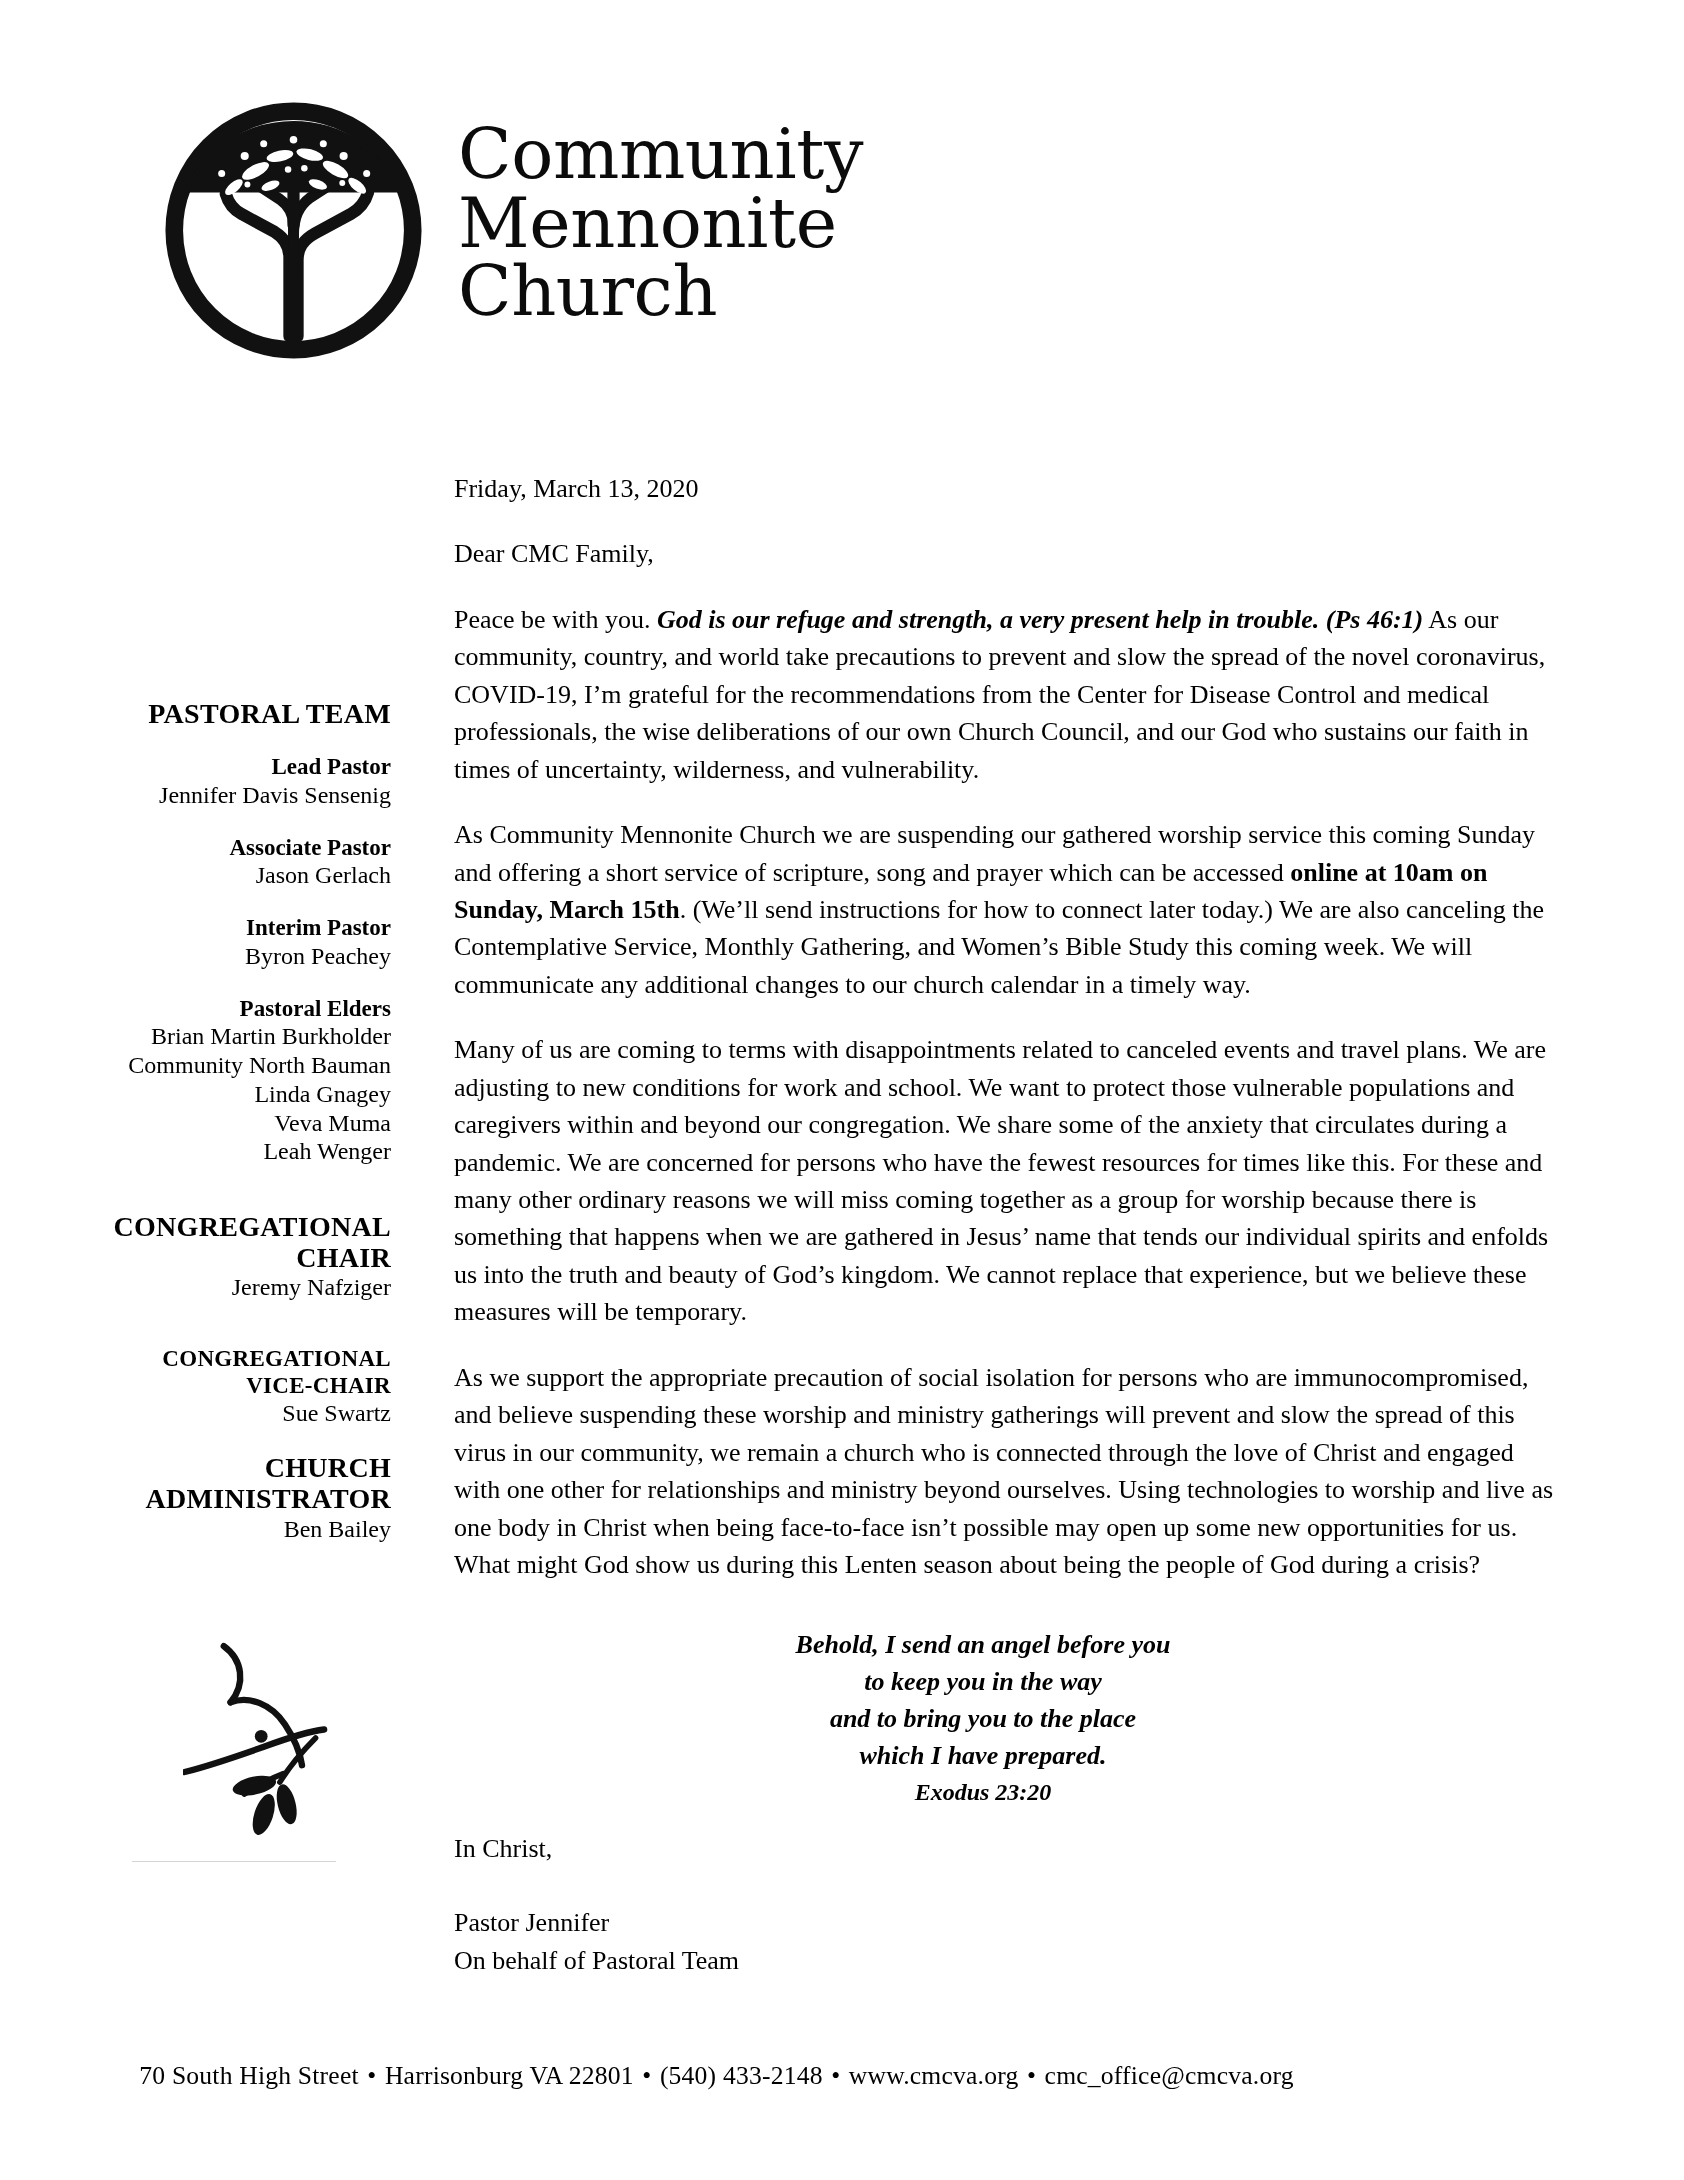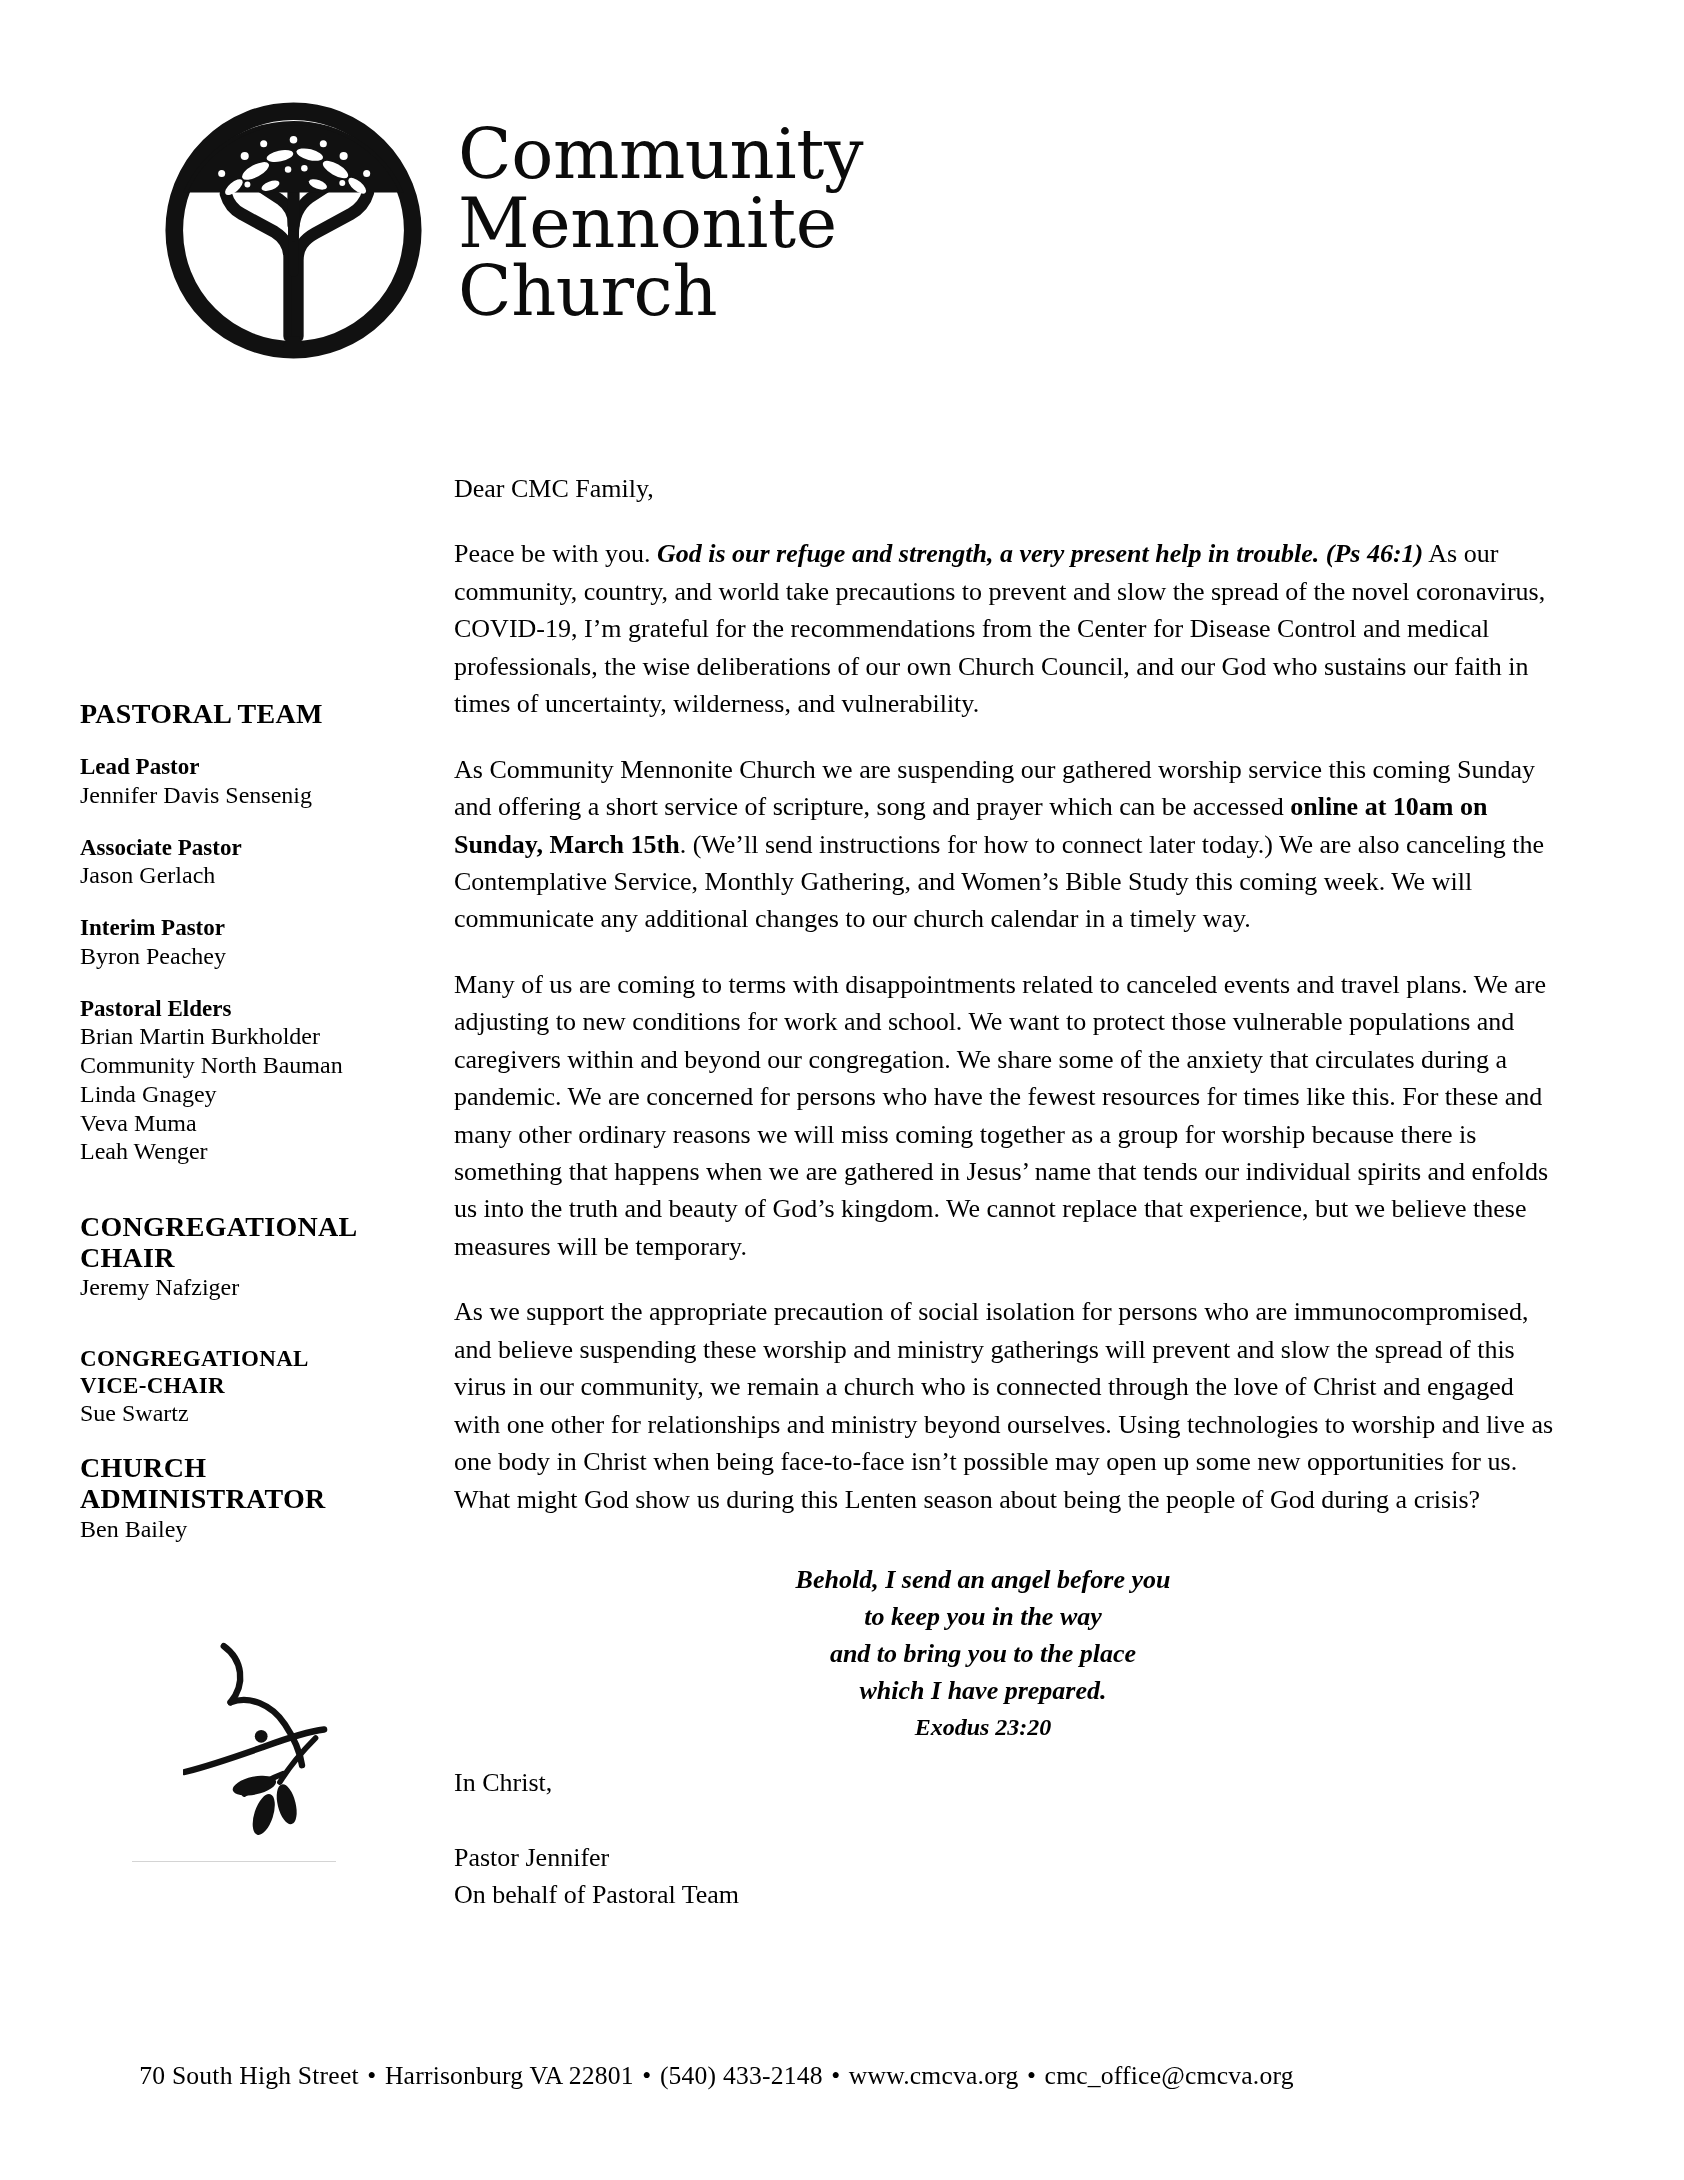--- a/index.html
+++ b/index.html
@@ -45,23 +45,24 @@
     font-family: "DejaVu Serif", serif;
     font-size: 70px;
     letter-spacing: -0.4px;
     color: #0b0b0b;
     font-weight: 400;
   }
 
   
   .sidebar {
     position: absolute;
-    left: 80px;
+    left: 93px;
     top: 698px;
     width: 298px;
+    text-align: right;
   }
   .sb-block { margin-bottom: 24px; }
   .sb-major {
     font-family: "Liberation Serif", serif;
     font-weight: bold;
     font-size: 28px;
     line-height: 1.12;
     letter-spacing: 0.3px;
   }
   .sb-major-sc {
@@ -287,20 +288,21 @@
         <ellipse cx="84" cy="206" rx="26" ry="10.5" transform="rotate(-12 84 206)"></ellipse>
         <ellipse cx="95" cy="240" rx="11" ry="25" transform="rotate(18 95 240)"></ellipse>
         <ellipse cx="122" cy="228" rx="10.5" ry="24" transform="rotate(-14 122 228)"></ellipse>
       </g>
     </svg>
   </div>
   <div class="sidebar-rule"></div>
 
   <div class="body-col">
 
+    <p>Friday, March 13, 2020</p>
 
     <p>Dear CMC Family,</p>
 
     <p><span>Peace be with you.  </span><span class="bi">God is our refuge and strength, a very present help in trouble.  (Ps 46:1)</span><span>  As our community, country, and world take precautions to prevent and slow the spread of the novel coronavirus, COVID-19, I’m grateful for the recommendations from the Center for Disease Control and medical professionals, the wise deliberations of our own Church Council, and our God who sustains our faith in times of uncertainty, wilderness, and vulnerability.</span></p>
 
     <p><span>As Community Mennonite Church we are suspending our gathered worship service this coming Sunday and offering a short service of scripture, song and prayer which can be accessed </span><span class="b">online at 10am on Sunday, March 15th</span><span>.  (We’ll send instructions for how to connect later today.)  We are also canceling the Contemplative Service, Monthly Gathering, and Women’s Bible Study this coming week.  We will communicate any additional changes to our church calendar in a timely way.</span></p>
 
     <p>Many of us are coming to terms with disappointments related to canceled events and travel plans.  We are adjusting to new conditions for work and school.  We want to protect those vulnerable populations and caregivers within and beyond our congregation.  We share some of the anxiety that circulates during a pandemic.  We are concerned for persons who have the fewest resources for times like this.  For these and many other ordinary reasons we will miss coming together as a group for worship because there is something that happens when we are gathered in Jesus’ name that tends our individual spirits and enfolds us into the truth and beauty of God’s kingdom.  We cannot replace that experience, but we believe these measures will be temporary.</p>
 
     <p>As we support the appropriate precaution of social isolation for persons who are immunocompromised, and believe suspending these worship and ministry gatherings will prevent and slow the spread of this virus in our community, we remain a church who is connected through the love of Christ and engaged with one other for relationships and ministry beyond ourselves.  Using technologies to worship and live as one body in Christ when being face-to-face isn’t possible may open up some new opportunities for us.  What might God show us during this Lenten season about being the people of God during a crisis?</p>

